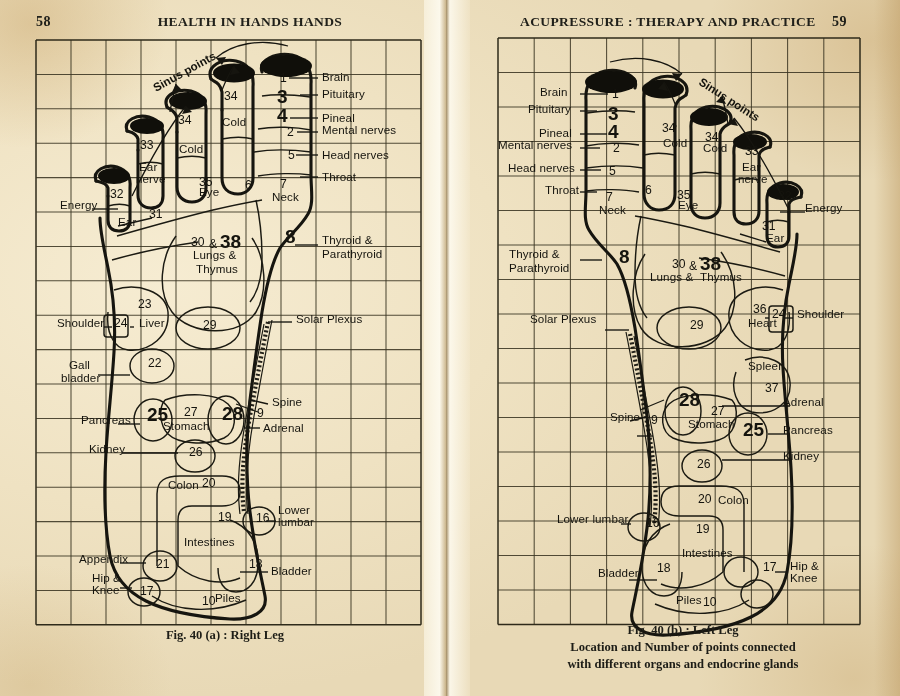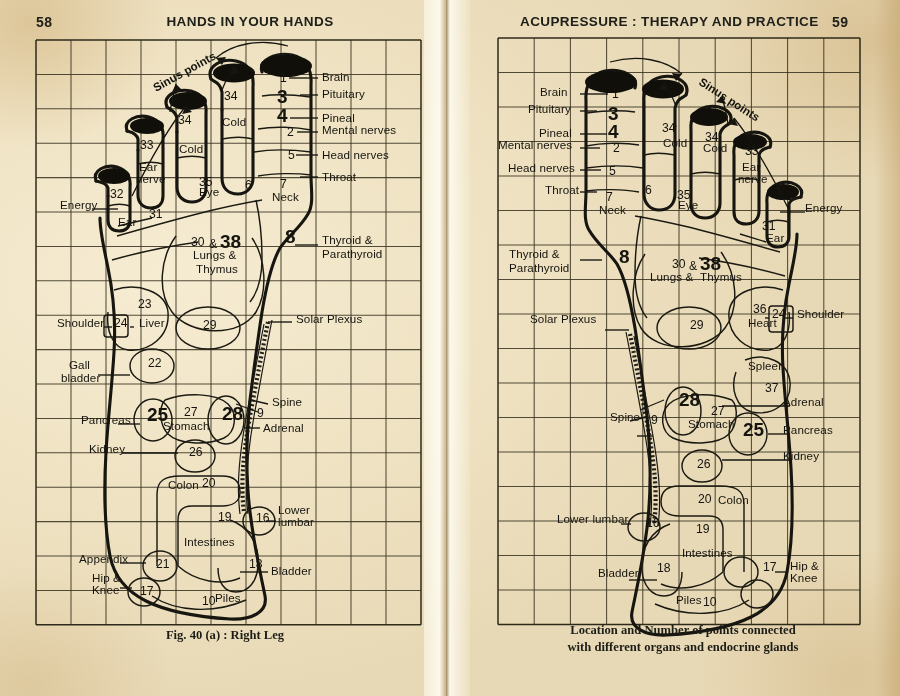--- a/index.html
+++ b/index.html
@@ -28,21 +28,21 @@
     background:radial-gradient(ellipse at 30% 70%, rgba(196,160,98,.28), rgba(196,160,98,0) 72%);}
   
   #gutter{position:absolute;left:424px;top:0;width:46px;height:696px;
     background:linear-gradient(90deg, rgba(255,252,240,.55) 0%, rgba(255,253,244,.85) 34%,
       rgba(160,130,80,.40) 47%, rgba(120,95,55,.55) 49%, rgba(255,253,244,.80) 56%,
       rgba(245,235,210,.35) 100%);}
   #bleed{position:absolute;right:0;top:0;width:26px;height:696px;
     background:linear-gradient(90deg, rgba(200,165,105,0) 0%, rgba(186,150,92,.45) 100%);}
 
   
-  .hdr{position:absolute;font-family:Liberation Sans, sans-serif;font-weight:bold;
+  .hdr{position:absolute;font-family:Liberation Serif, serif;font-weight:bold;
        color:#20201a;letter-spacing:.4px;}
   #pg-left-num{left:36px;top:14px;font-size:14px;}
   #pg-left-title{left:120px;top:14px;width:260px;text-align:center;font-size:13.5px;}
   #pg-right-title{left:520px;top:14px;width:320px;font-size:13.5px;}
   #pg-right-num{left:832px;top:14px;font-size:14px;}
 
   .cap{position:absolute;font-family:"Liberation Serif", serif;font-weight:bold;
        color:#1d1d17;text-align:center;font-size:12.6px;line-height:17px;}
   #cap-left{left:30px;top:627px;width:390px;}
   #cap-right{left:488px;top:622px;width:390px;}
@@ -71,21 +71,21 @@
 
 <div id="paper"></div>
 <div id="stainTL"></div>
 <div id="stainTR"></div>
 <div id="stainBR"></div>
 <div id="stainBL"></div>
 <div id="gutter"></div>
 <div id="bleed"></div>
 
 <div class="hdr" id="pg-left-num">58</div>
-<div class="hdr" id="pg-left-title">HANDS IN YOUR HANDS</div>
+<div class="hdr" id="pg-left-title">HEALTH IN HANDS HANDS</div>
 <div class="hdr" id="pg-right-title">ACUPRESSURE : THERAPY AND PRACTICE</div>
 <div class="hdr" id="pg-right-num">59</div>
 
 <div class="panel" style="left:0;top:0;">
 <svg width="460" height="640" viewBox="0 0 460 640">
   <g id="grid-left">
         <line x1="36" y1="40" x2="36" y2="624.8" class="grid-frame"></line>
         <line x1="71" y1="40" x2="71" y2="624.8" class="grid-line"></line>
         <line x1="106" y1="40" x2="106" y2="624.8" class="grid-line"></line>
         <line x1="141" y1="40" x2="141" y2="624.8" class="grid-line"></line>
@@ -546,15 +546,16 @@
         <text x="763" y="571" class="num">17</text>
         <text x="703" y="606" class="num">10</text>
       </g>
 </svg>
 </div>
 
 <div class="cap" id="cap-left">
   <div>Fig. 40 (a) : Right Leg</div>
 </div>
 <div class="cap" id="cap-right">
+  <div>Fig. 40 (b) : Left Leg</div>
   <div>Location and Number of points connected</div>
   <div>with different organs and endocrine glands</div>
 </div>
 
 </body></html>

